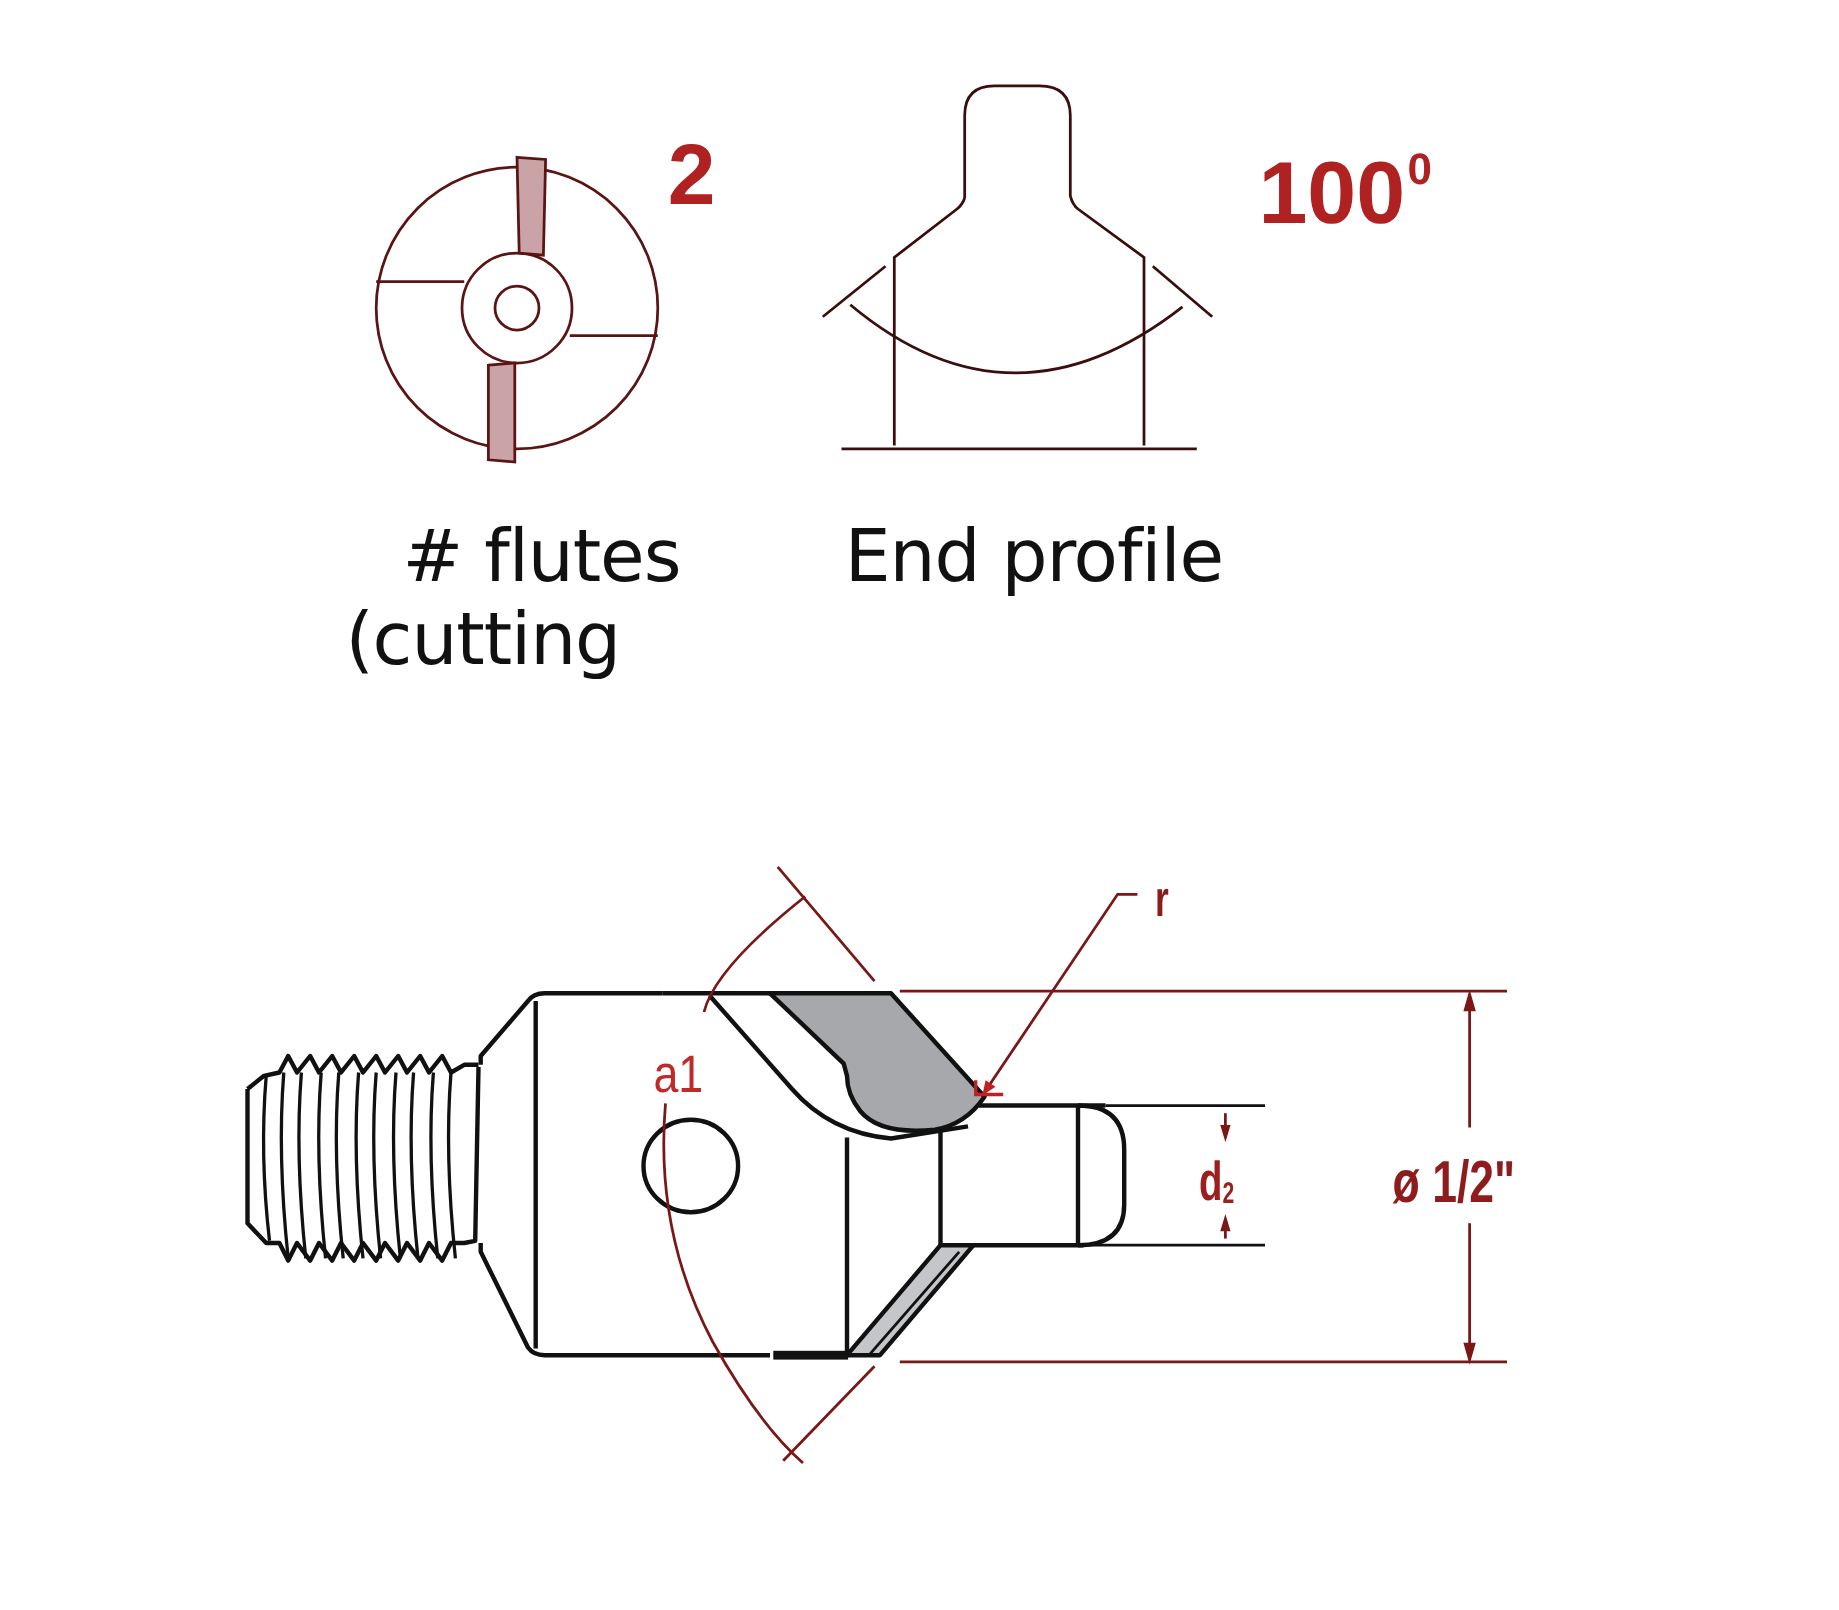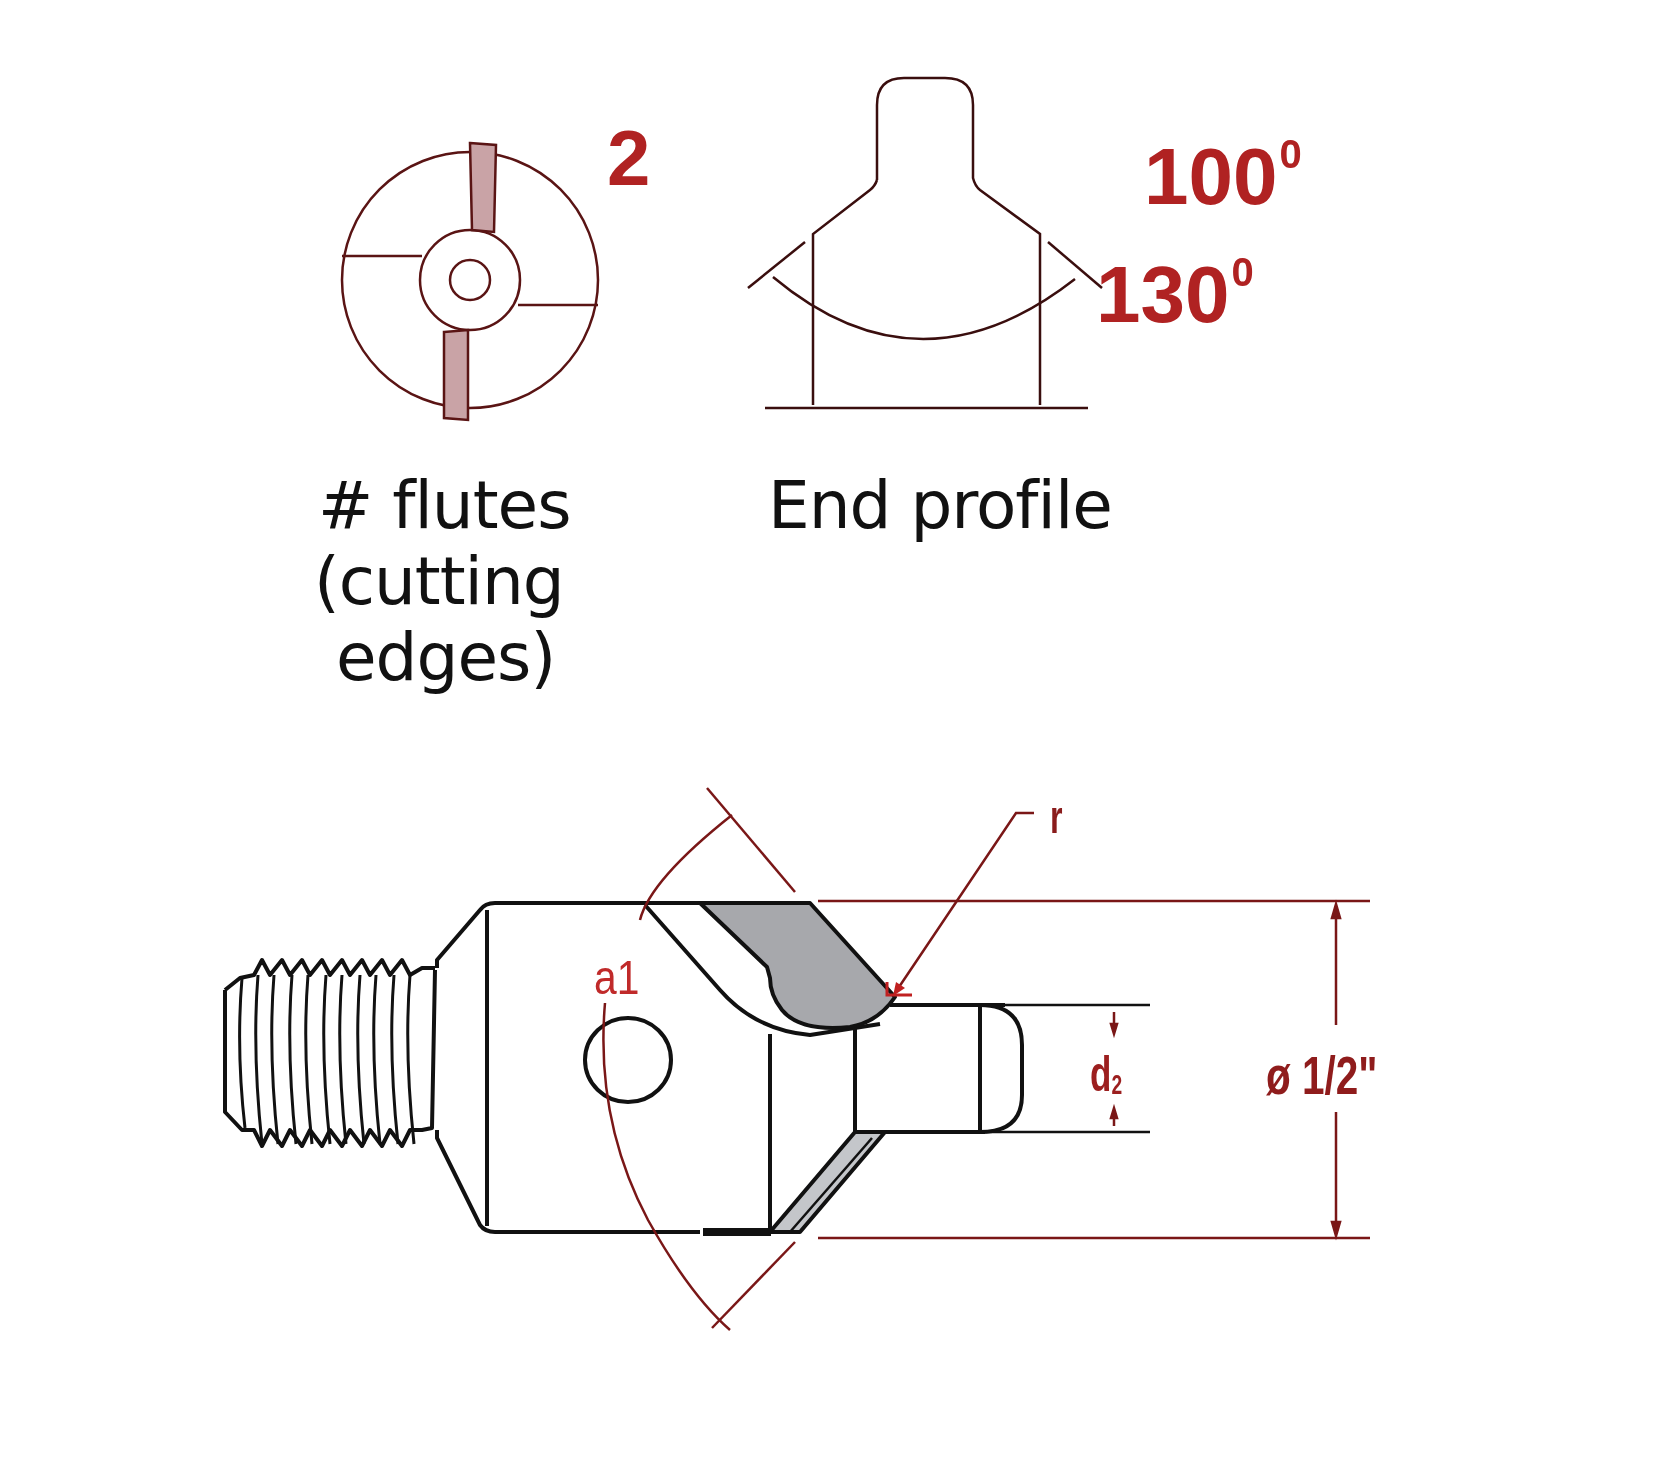--- a/index.html
+++ b/index.html
@@ -150,28 +150,24 @@
       <polygon points="893,996 896,982 905,988" fill="#c02020" stroke="none"></polygon>
       <path d="M 887 982 L 887 995 L 912 995" stroke="#c02020" stroke-width="3"></path>
     </g>
   </svg>
 
   <div class="label-red" style="left:607px; top:118px; font-size:78px; line-height:80px;">2</div>
 
   <div class="label-red" style="left:1144px; top:112px; font-size:80px; line-height:84px;">
     <span>100</span><sup>0</sup>
   </div>
-  <div class="label-red" style="left:1096px; top:230px; font-size:80px; line-height:84px;">
-    <span>130</span><sup>0</sup>
-  </div>
 
   <div style="position:absolute; left:318px; top:468px;">
-    <div class="label-dark" style="position:relative;"># flutes</div>
+    <div class="label-dark" style="position:relative;margin-left:48px;"># flutes</div>
     <div class="label-dark" style="position:relative; left:-4px;">(cutting</div>
-    <div class="label-dark" style="position:relative; left:18px;">edges)</div>
   </div>
 
   <div class="label-dark" style="left:742px; top:468px;margin-left:26px;">End profile</div>
 
   <div class="label-red-cond" style="left:594px; top:950px; font-size:48px; color:#c02a2a; font-weight:normal; transform:scaleX(0.85);">a1</div>
 
   <div class="label-red-cond" style="left:1050px; top:790px; font-size:46px; color:#8a1c1c; transform:scaleX(0.7);">r</div>
 
   <div class="label-red-cond" style="left:1090px; top:1045px; font-size:50px; color:#9c1f1f; transform:scaleX(0.7);">
     <span>d</span><span class="sub">2</span>

